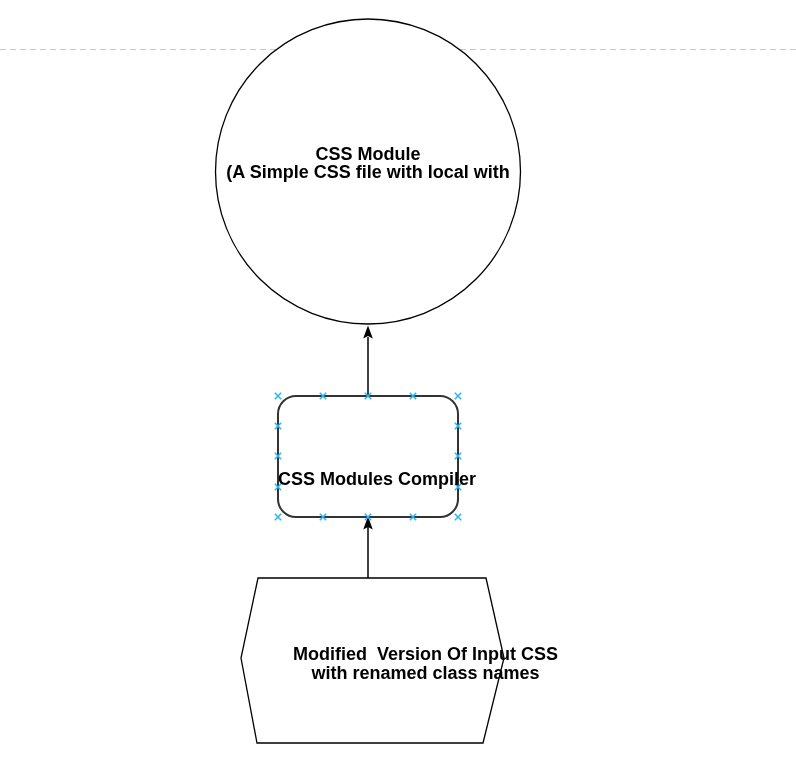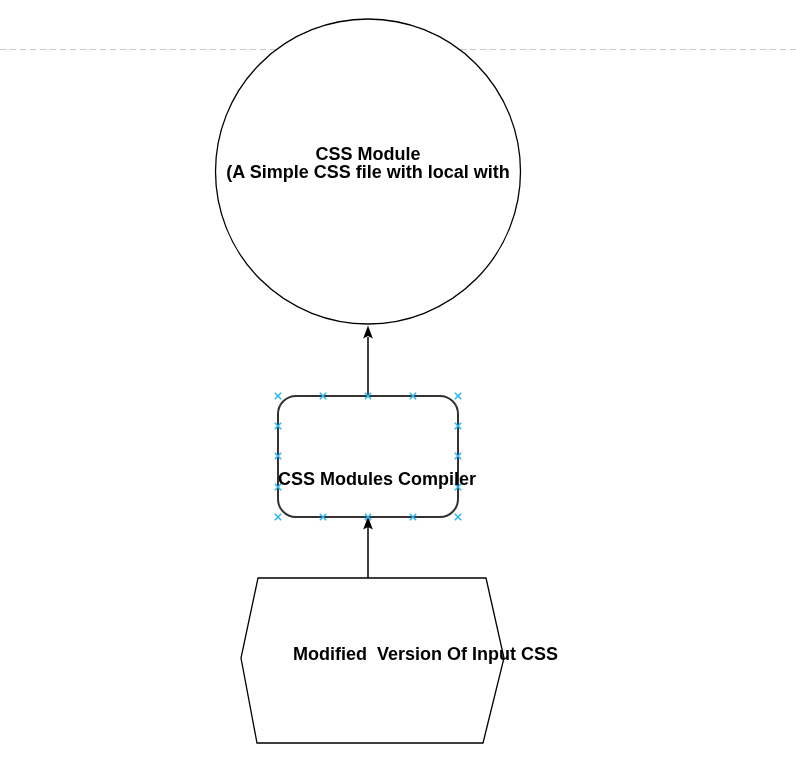--- a/index.html
+++ b/index.html
@@ -91,15 +91,16 @@
     <div class="line">CSS Module</div>
     <div class="line">(A Simple CSS file with local with</div>
   </div>
 
   <div class="label" style="left:278px; top:470px; width:180px;">
     <div class="line">CSS Modules Compiler</div>
   </div>
 
   <div class="label label-hexagon" style="left:242px; top:645px; width:303px;margin-left:32px;">
     <div class="line">Modified  Version Of Input CSS</div>
+    <div class="line">with renamed class names</div>
   </div>
 
 </div>
 
 </body></html>

